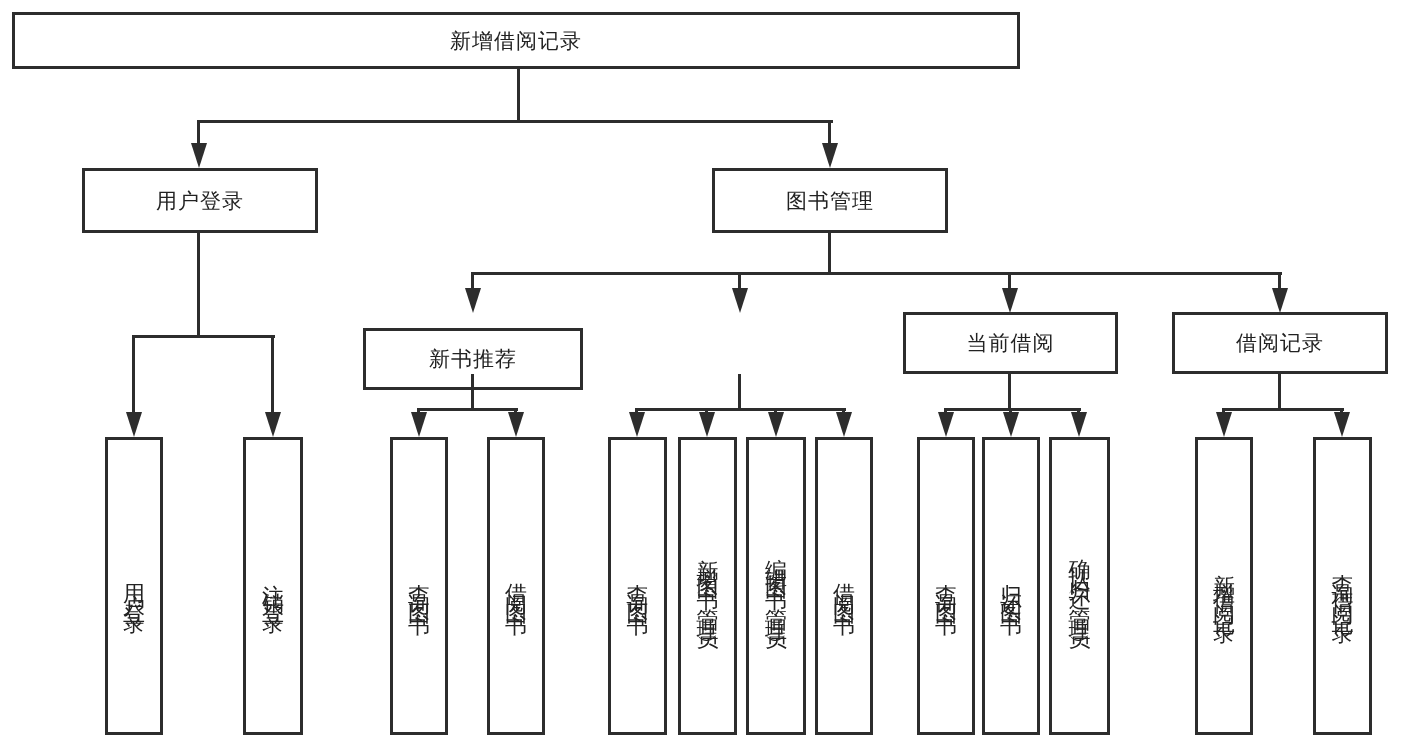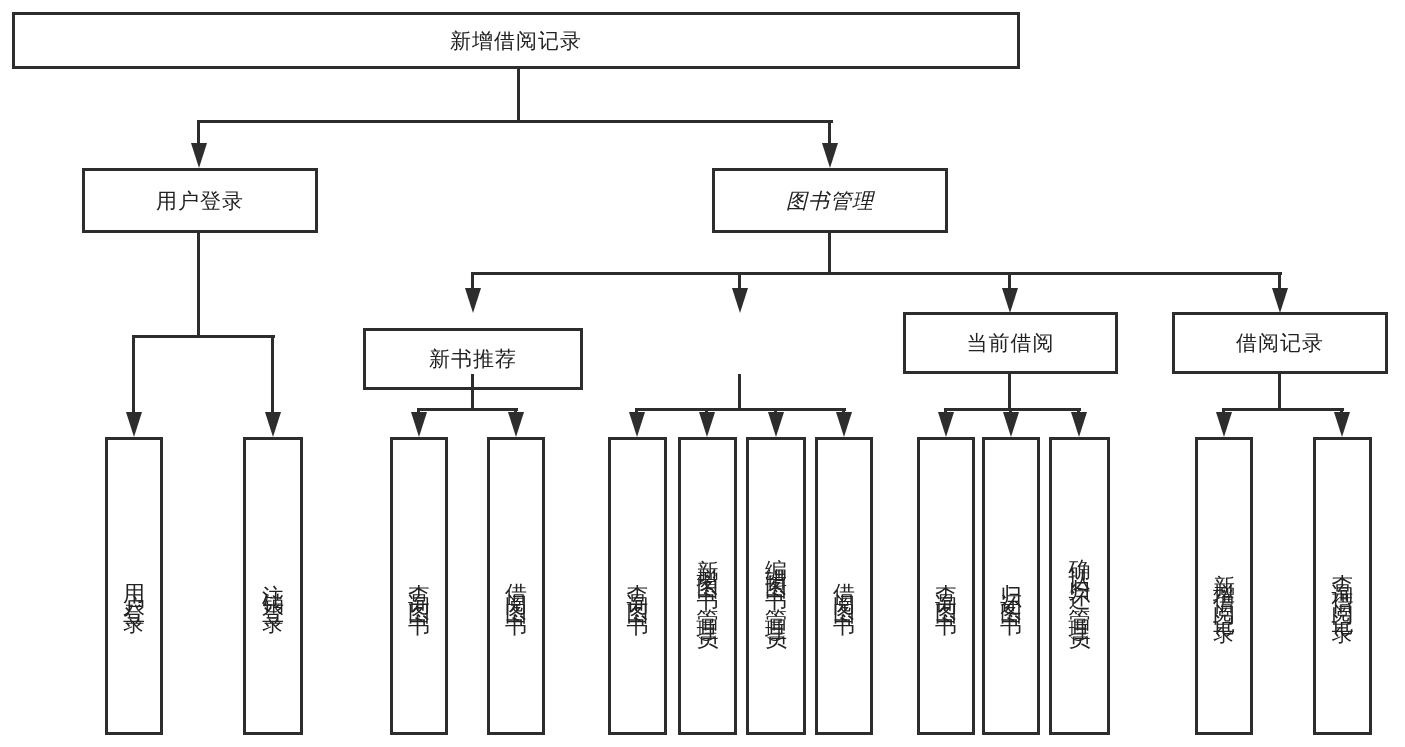--- a/index.html
+++ b/index.html
@@ -41,21 +41,21 @@
   <div class="vline" style="left:517px; top:69px; width:3px; height:51px;"></div>
   <div class="hline" style="left:197px; top:120px; width:636px; height:3px;"></div>
   <div class="vline" style="left:197px; top:120px; width:3px; height:25px;"></div>
   <div class="arrowhead" style="left:191px; top:143px;"></div>
   <div class="vline" style="left:828px; top:120px; width:3px; height:25px;"></div>
   <div class="arrowhead" style="left:822px; top:143px;"></div>
 
   <div class="box" style="left:82px; top:168px; width:236px; height:65px;">
     <span>用户登录</span>
   </div>
-  <div class="box" style="left:712px; top:168px; width:236px; height:65px;font-style:italic;">
+  <div class="box" style="left:712px; top:168px; width:236px; height:65px;">
     <span>图书管理</span>
   </div>
 
   <div class="vline" style="left:197px; top:233px; width:3px; height:102px;"></div>
   <div class="hline" style="left:132px; top:335px; width:143px; height:3px;"></div>
   <div class="vline" style="left:132px; top:335px; width:3px; height:77px;"></div>
   <div class="arrowhead" style="left:126px; top:412px;"></div>
   <div class="vline" style="left:271px; top:335px; width:3px; height:77px;"></div>
   <div class="arrowhead" style="left:265px; top:412px;"></div>
 

